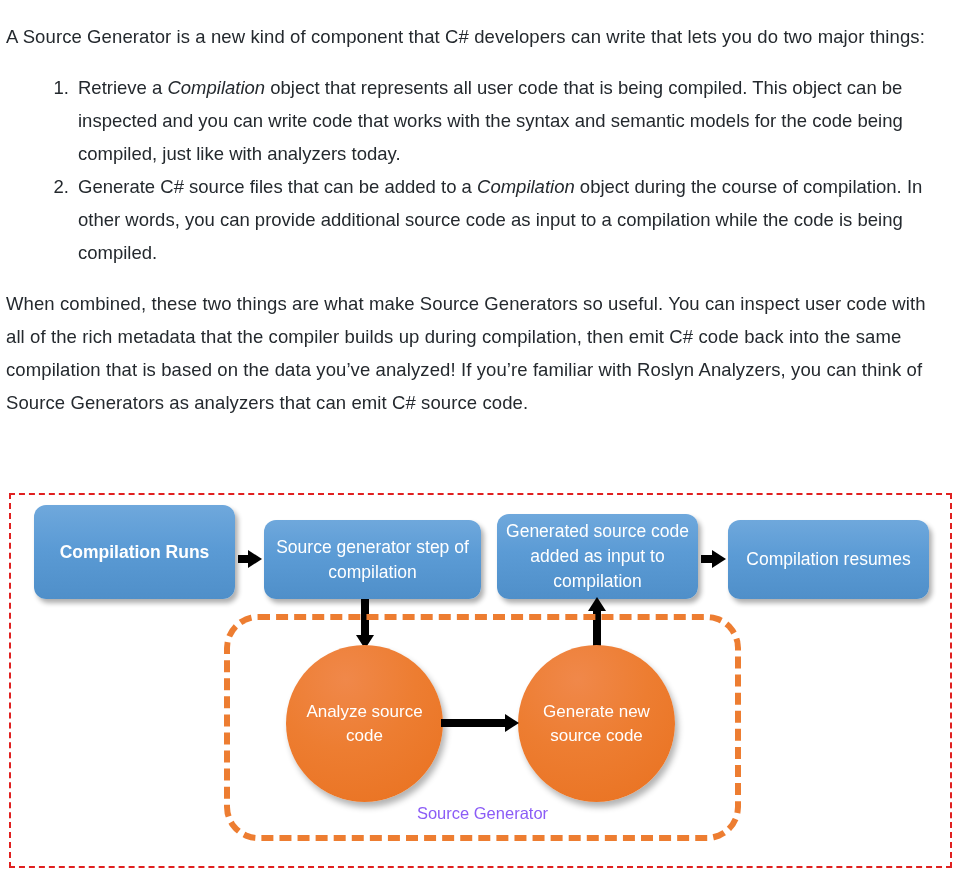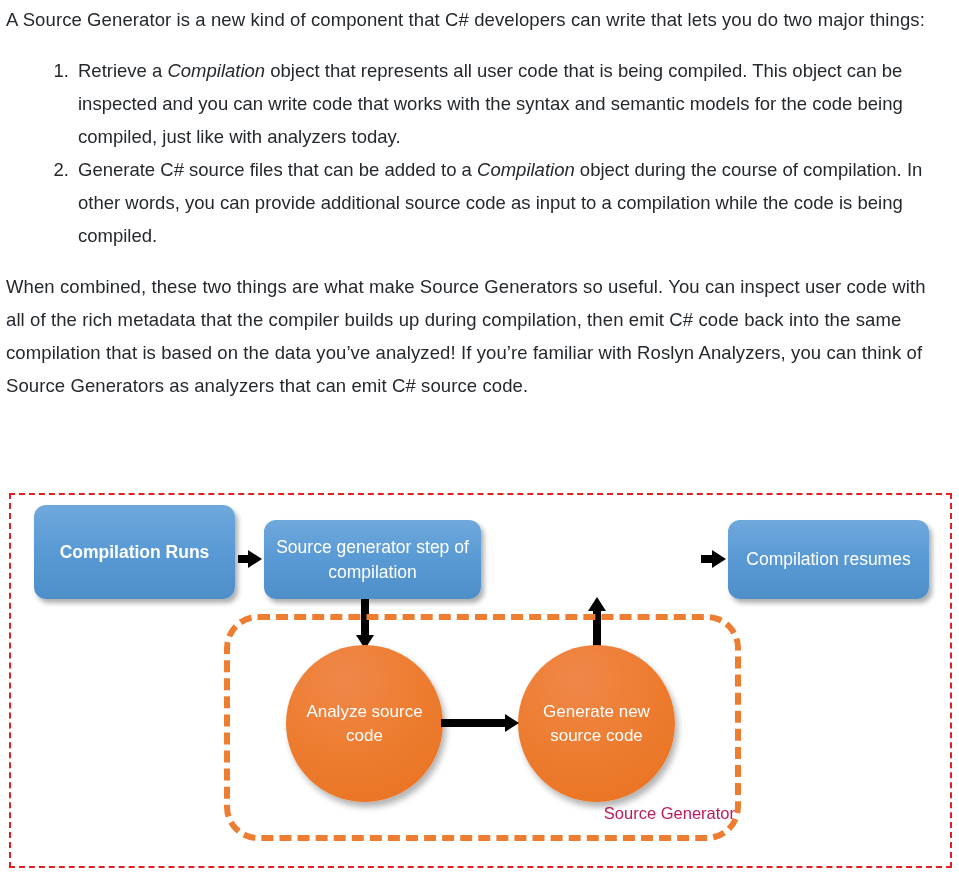--- a/index.html
+++ b/index.html
@@ -10,21 +10,21 @@
   body {
     width: 959px; height: 874px;
     font-family: "Liberation Sans", sans-serif;
     color: #24292e;
     position: relative;
     overflow: hidden;
   }
 
   
   .prose {
-    padding: 3px 10px 0 6px;
+    padding: 20px 10px 0 6px;
   }
   .para {
     font-size: 18.5px;
     line-height: 33px;
     color: #24292e;
     margin: 0 0 18px 0;
     letter-spacing: 0.1px;
   }
   .para.tight { margin-bottom: 16px; }
   ol.numlist {
@@ -79,23 +79,23 @@
     top: 119px;
     width: 517px;
     height: 227px;
     border: 6px dashed #ed7d31;
     border-radius: 34px;
   }
   .orange-label {
     position: absolute;
     left: 0; right: 0;
     bottom: 12px;
-    text-align: right;
+    text-align: center;
     font-size: 16.5px;
-    color: #be185d;
+    color: #8b5cf6;
   }
 
   
   .circle {
     position: absolute;
     width: 157px; height: 157px;
     border-radius: 50%;
     background: radial-gradient(circle at 38% 22%, #f0884a 0%, #ed7d31 45%, #e9711f 100%);
     box-shadow: 3px 5px 6px rgba(0,0,0,0.30);
     color: #ffffff;
@@ -179,20 +179,23 @@
 <div class="diagram">
 
   <div class="bluebox" id="box-compilation-runs">
     <span>Compilation Runs</span>
   </div>
 
   <div class="bluebox" id="box-generator-step">
     <span>Source generator step of compilation</span>
   </div>
 
+  <div class="bluebox" id="box-generated-added">
+    <span>Generated source code added as input to compilation</span>
+  </div>
 
   <div class="bluebox" id="box-compilation-resume">
     <span>Compilation resumes</span>
   </div>
 
   <div class="arrow h" id="arrow-runs-to-step">
     <div class="shaft"></div>
     <div class="head"></div>
   </div>
 

